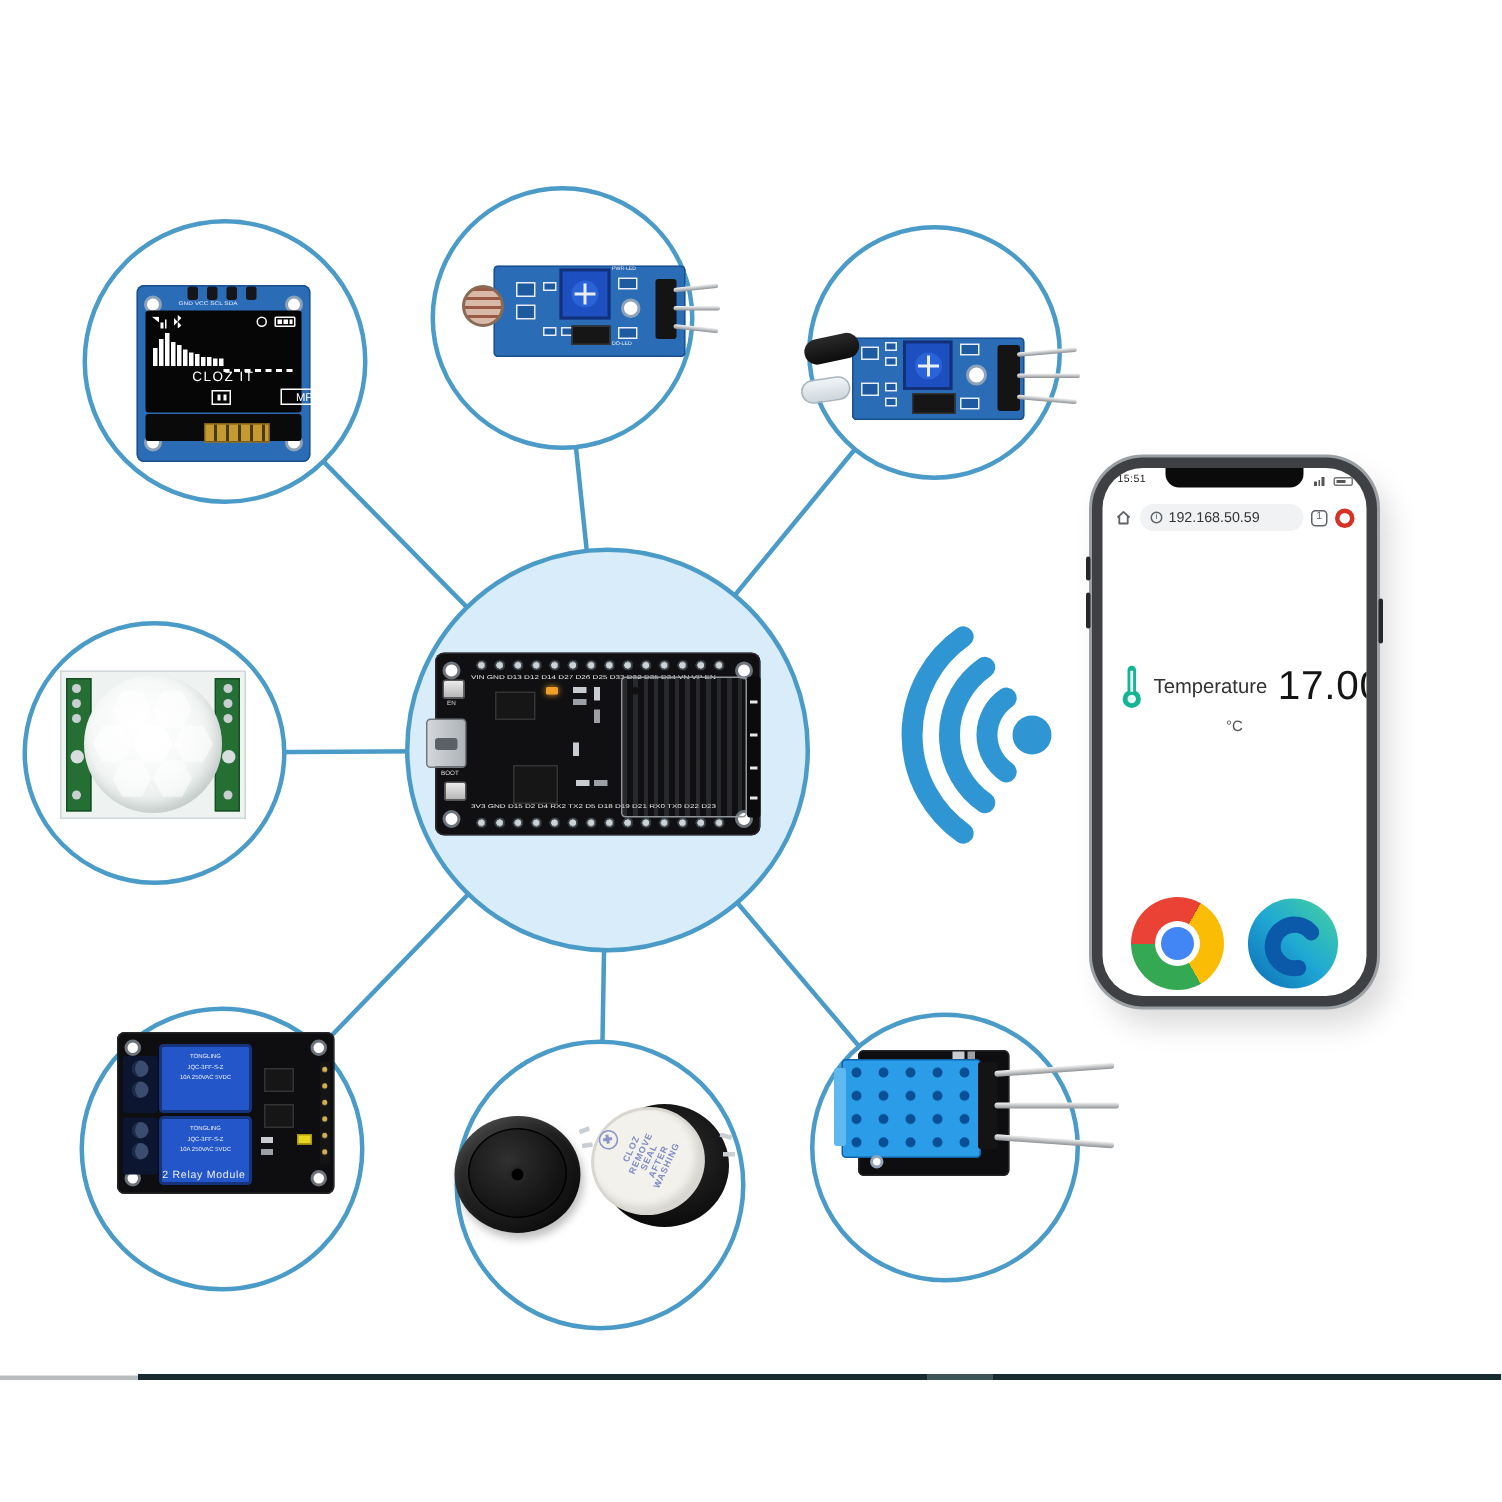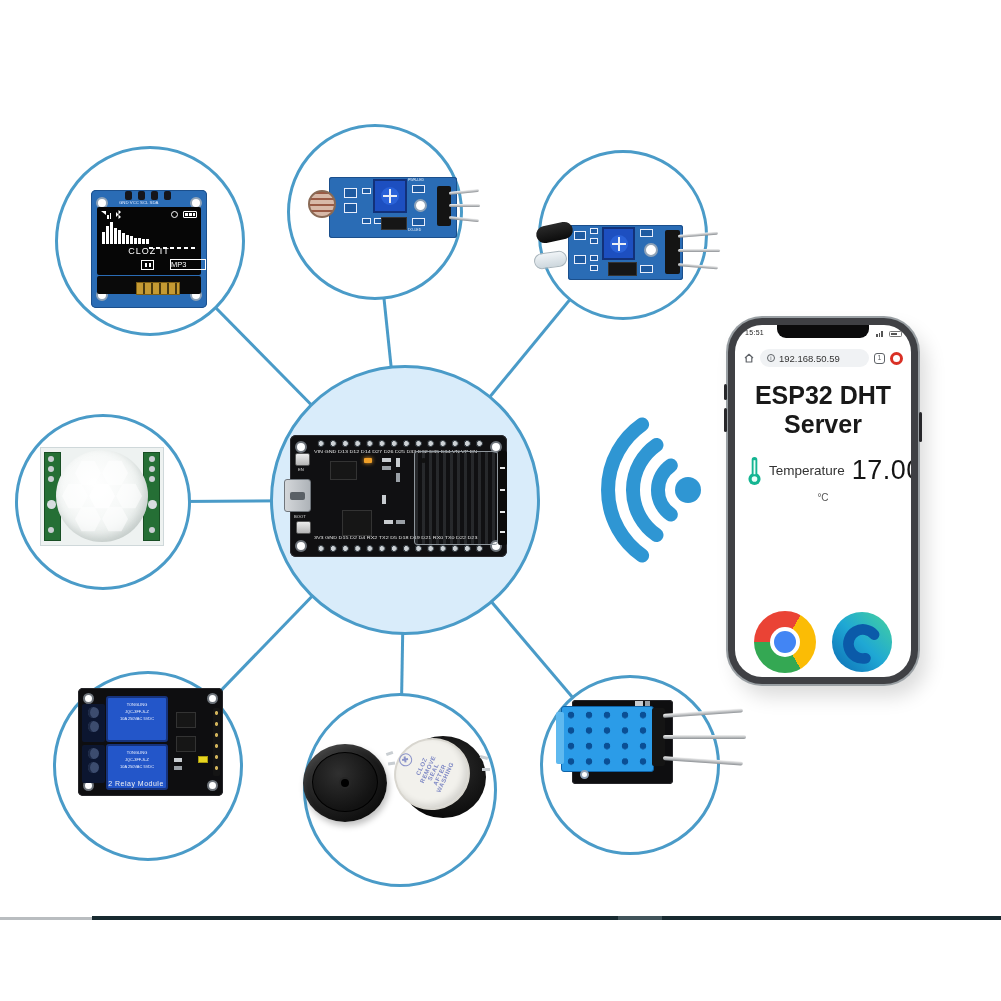--- a/index.html
+++ b/index.html
@@ -21,21 +21,21 @@
   
   .pcb-blue{position:absolute;background:#2a6cb5;border-radius:3px;box-shadow:inset 0 0 0 1px #1b4f8c;}
   .pot{position:absolute;background:#1d4fc0;border:2px solid #123179;box-sizing:border-box;}
   .pot .screw{position:absolute;left:50%;top:50%;width:18px;height:18px;margin:-9px 0 0 -9px;background:#2a62d8;border-radius:50%;}
   .pot .screw i{position:absolute;left:50%;top:50%;width:14px;height:2px;margin:-1px 0 0 -7px;background:#e9eef5;}
   .ic{position:absolute;background:#161616;border:1px solid #333;box-sizing:border-box;}
   .pad{position:absolute;background:#1e5aa0;border:1px solid #e8eefc;box-sizing:border-box;}
   .pinline{position:absolute;height:3px;background:linear-gradient(#f4f4f4,#8e9296);border-radius:2px;transform-origin:0 50%;}
   .header-blk{position:absolute;background:#141414;border-radius:2px;}
   
-  .phone{position:absolute;left:728px;top:318px;width:190px;height:366px;background:#3f4044;border-radius:34px;z-index:4;box-shadow:0 0 0 2px #9aa0a4,8px 12px 20px rgba(0,0,0,.15);}
+  .phone{position:absolute;left:728px;top:305px;width:190px;height:366px;background:#3f4044;border-radius:34px;z-index:4;box-shadow:0 0 0 2px #9aa0a4,8px 12px 20px rgba(0,0,0,.15);}
   .screen{position:absolute;left:7px;top:7px;width:176px;height:352px;background:#fff;border-radius:27px;overflow:hidden;}
   .notch{position:absolute;left:50%;top:0;transform:translateX(-50%);width:92px;height:13px;background:#0b0b0c;border-radius:0 0 9px 9px;}
   .sidebtn{position:absolute;width:3px;background:#27272a;border-radius:2px;}
   .urlrow{position:absolute;left:8px;right:8px;top:23px;height:20px;display:flex;align-items:center;gap:5px;}
   .pill{flex:1;height:18px;background:#f0f2f4;border-radius:10px;display:flex;align-items:center;gap:4px;padding:0 7px;}
   .reading{position:absolute;left:12px;display:flex;align-items:center;gap:7px;}
   .rlabel{font-size:13.5px;color:#333;}
   .rvalue{font-size:27px;color:#141414;letter-spacing:.5px;}
   .chrome{position:absolute;width:62px;height:62px;border-radius:50%;background:conic-gradient(from 30deg,#fbbc05 0 120deg,#34a853 0 240deg,#ea4335 0 360deg);}
   .chrome::before{content:"";position:absolute;left:50%;top:50%;width:30px;height:30px;margin:-15px 0 0 -15px;background:#fff;border-radius:50%;}
@@ -119,21 +119,21 @@
           <span class="eqbar" style="height:5px;"></span>
       </div>
       <div class="abs" style="left:52px;top:31px;width:50px;height:4px;">
         <span class="dash"></span><span class="dash"></span><span class="dash"></span><span class="dash"></span><span class="dash"></span><span class="dash"></span><span class="dash"></span>
       </div>
       <div class="abs" style="left:0;top:39px;width:104px;text-align:center;color:#fff;font-size:9px;letter-spacing:1px;">CLOZ IT</div>
       <span class="abs" style="left:44px;top:53px;width:13px;height:10px;border:1px solid #fff;box-sizing:border-box;">
         <i class="abs" style="left:3px;top:2px;width:2px;height:4px;background:#fff;"></i>
         <i class="abs" style="left:7px;top:2px;width:2px;height:4px;background:#fff;"></i>
       </span>
-      <span class="abs" style="left:73px;top:52px;width:36px;height:11px;border:1px solid #fff;box-sizing:border-box;color:#fff;font-size:7.5px;text-align:left;line-height:9px;">MP3</span>
+      <span class="abs" style="left:90px;top:52px;width:36px;height:11px;border:1px solid #fff;box-sizing:border-box;color:#fff;font-size:7.5px;text-align:center;line-height:9px;">MP3</span>
     </div>
     <div class="abs" style="left:6px;top:86px;width:104px;height:18px;background:#0a0a0a;border-radius:2px;"></div>
     <div class="abs" style="left:45px;top:92px;width:44px;height:13px;background:#c59a33;border:1px solid #7d5e14;box-sizing:border-box;background-image:repeating-linear-gradient(90deg,transparent 0 6px,#4a3a10 6px 8px);"></div>
   </div>
 
   <div class="mod" style="left:300px;top:170px;width:190px;height:80px;">
     <div class="pcb-blue" style="left:29px;top:7px;width:128px;height:61px;"></div>
     <div class="abs" style="left:8px;top:20px;width:28px;height:28px;border-radius:50%;background:#d8b9a8;border:2px solid #8a6a55;box-sizing:border-box;background-image:repeating-linear-gradient(0deg,transparent 0 4px,#9a5a45 4px 6px);"></div>
     <div class="pad" style="left:44px;top:18px;width:13px;height:10px;"></div>
     <div class="pad" style="left:44px;top:33px;width:13px;height:10px;"></div>
@@ -349,21 +349,20 @@
         <svg width="12" height="12" viewBox="0 0 12 12">
             <path d="M2 6 L6 2.3 L10 6 M3.2 5.4 V10 H8.8 V5.4" fill="none" stroke="#5f6368" stroke-width="1.2" stroke-linejoin="round"></path>
           </svg>
         <div class="pill">
           <i style="width:8px;height:8px;border:1px solid #5f6368;border-radius:50%;box-sizing:border-box;font-style:normal;font-size:6px;line-height:6px;text-align:center;color:#5f6368;">i</i>
           <span style="font-size:9.5px;color:#333;">192.168.50.59</span>
         </div>
         <span style="width:11px;height:11px;border:1.5px solid #5f6368;border-radius:3px;box-sizing:border-box;font-size:7px;line-height:8px;text-align:center;color:#5f6368;display:inline-block;">1</span>
         <span style="width:13px;height:13px;border:3.5px solid #d93025;border-radius:50%;box-sizing:border-box;display:inline-block;"></span>
       </div>
-      <div class="abs" style="left:10px;top:56px;width:156px;text-align:center;font-size:25px;font-weight:700;color:#191919;line-height:1.14;">ESP32 DHT Server</div>
       <div class="reading" style="top:130px;">
         <svg width="15" height="31" viewBox="0 0 16 32">
           <rect x="5" y="1.5" width="6" height="20" rx="3" fill="#14b592"></rect>
           <circle cx="8" cy="25" r="6.5" fill="#14b592"></circle>
           <rect x="7" y="5" width="2" height="15" fill="#eafff9"></rect>
           <circle cx="8" cy="25" r="3" fill="#eafff9"></circle>
         </svg>
         <span class="rlabel">Temperature</span>
         <span class="rvalue">17.00</span>
       </div>

